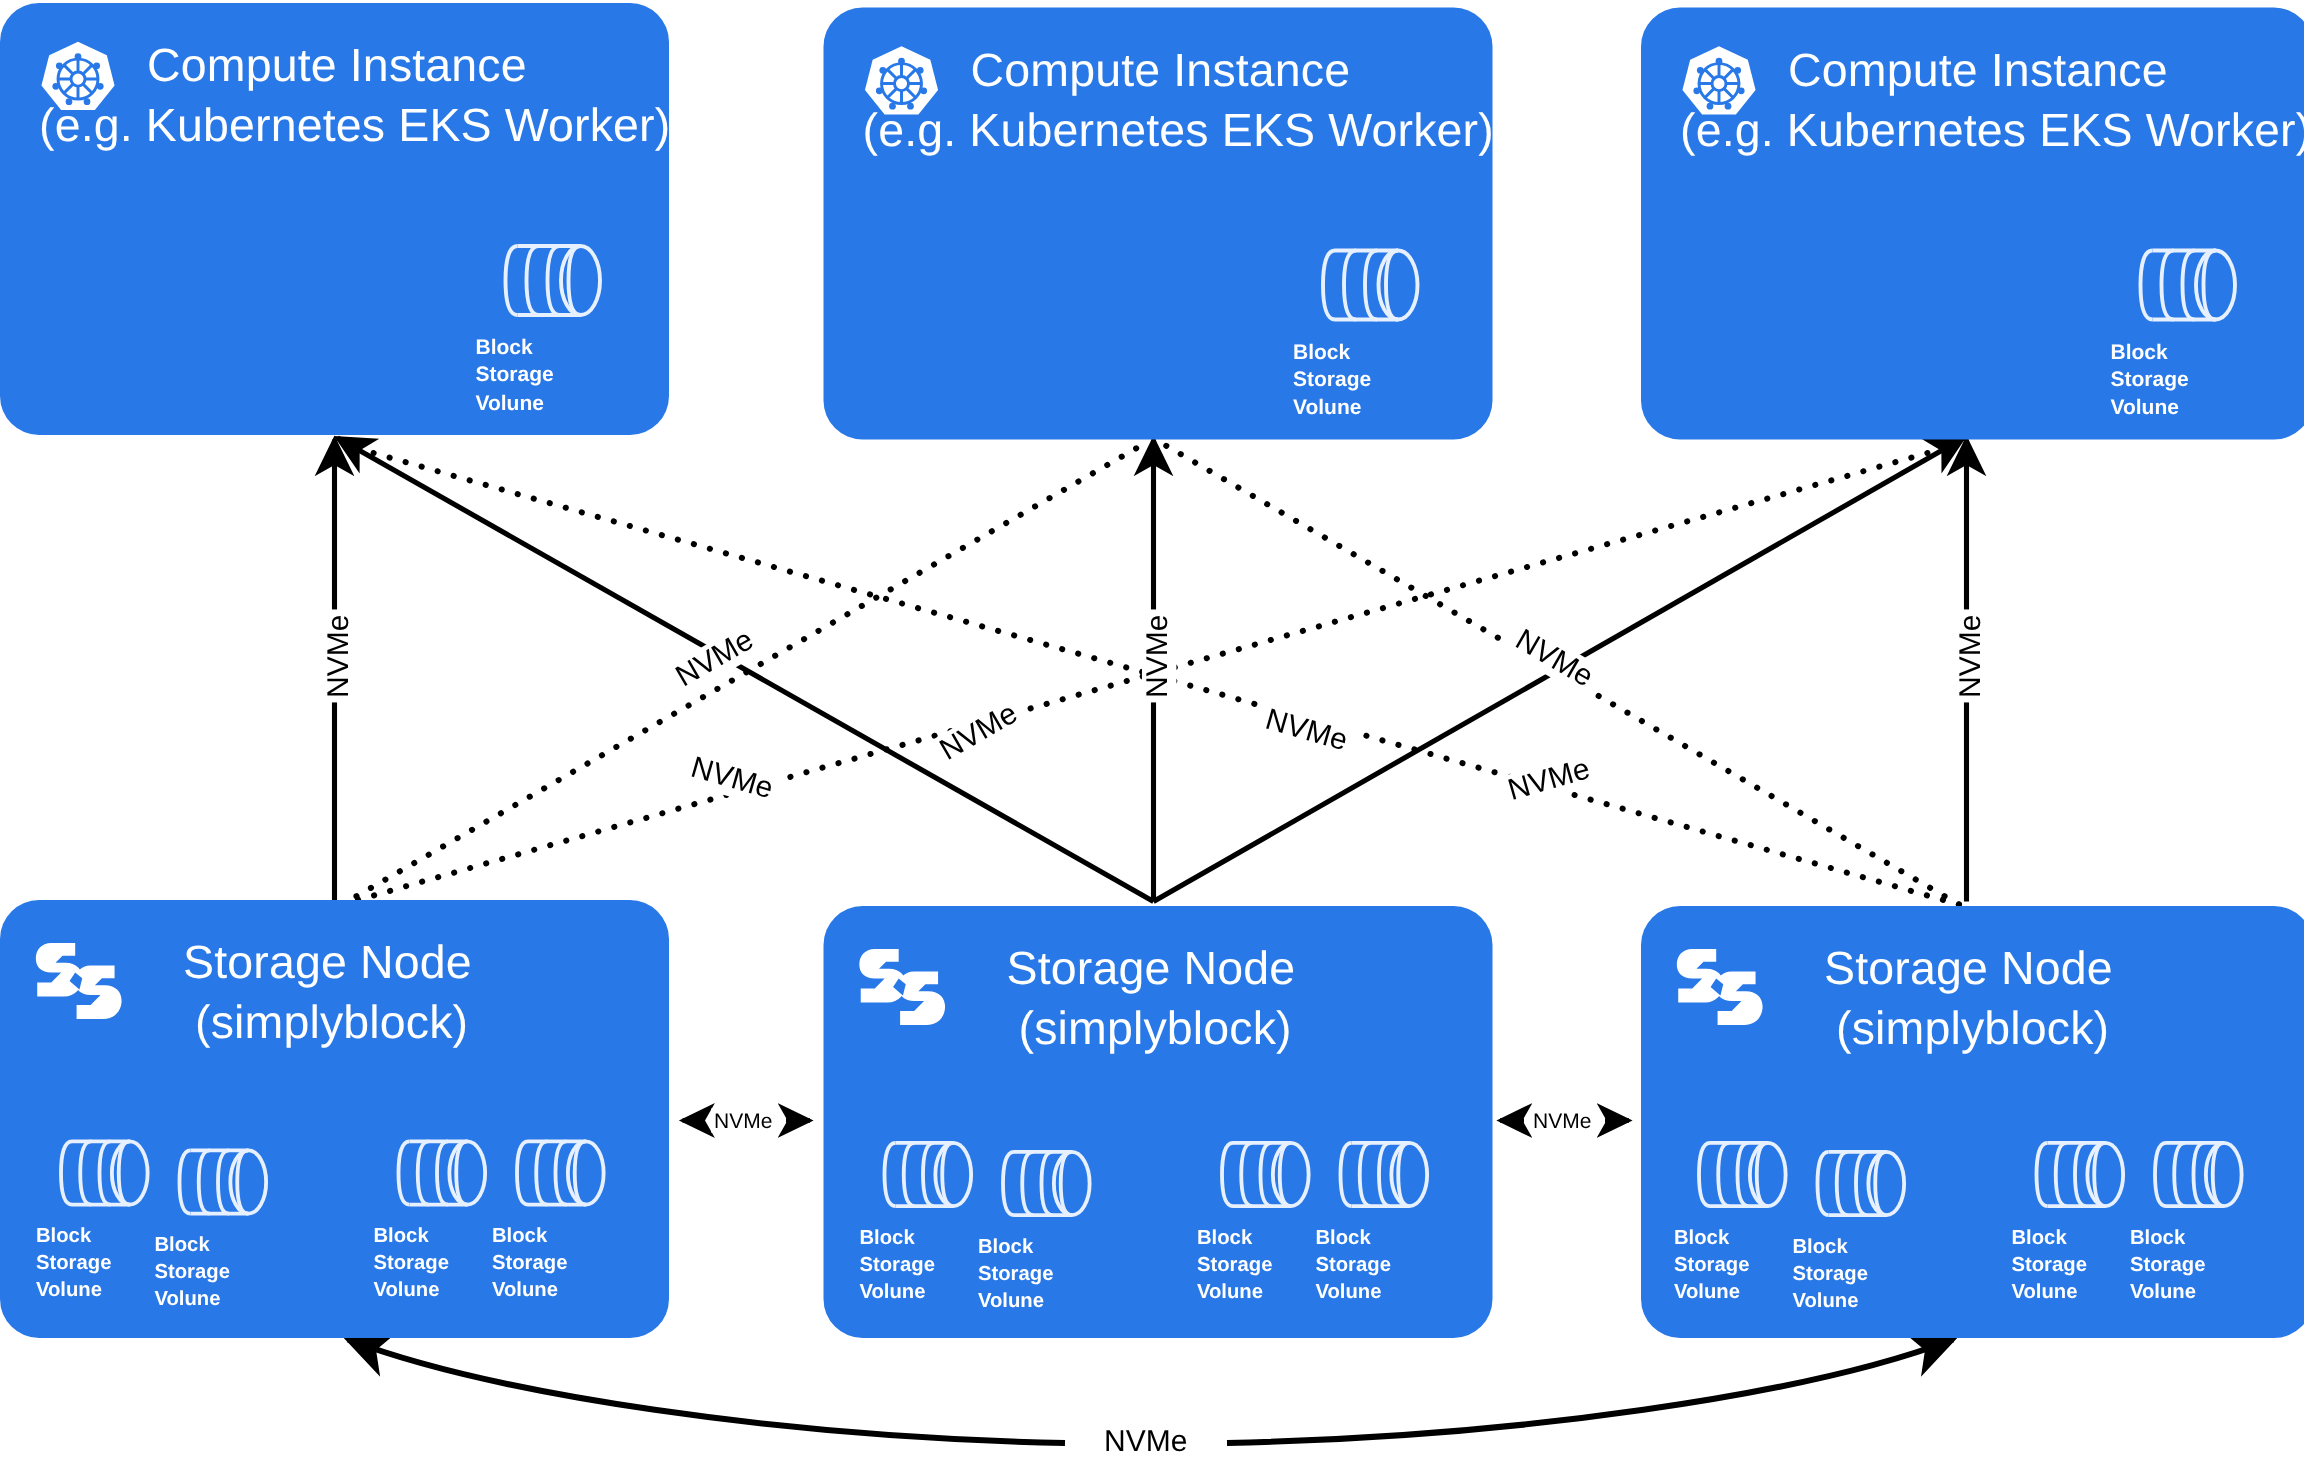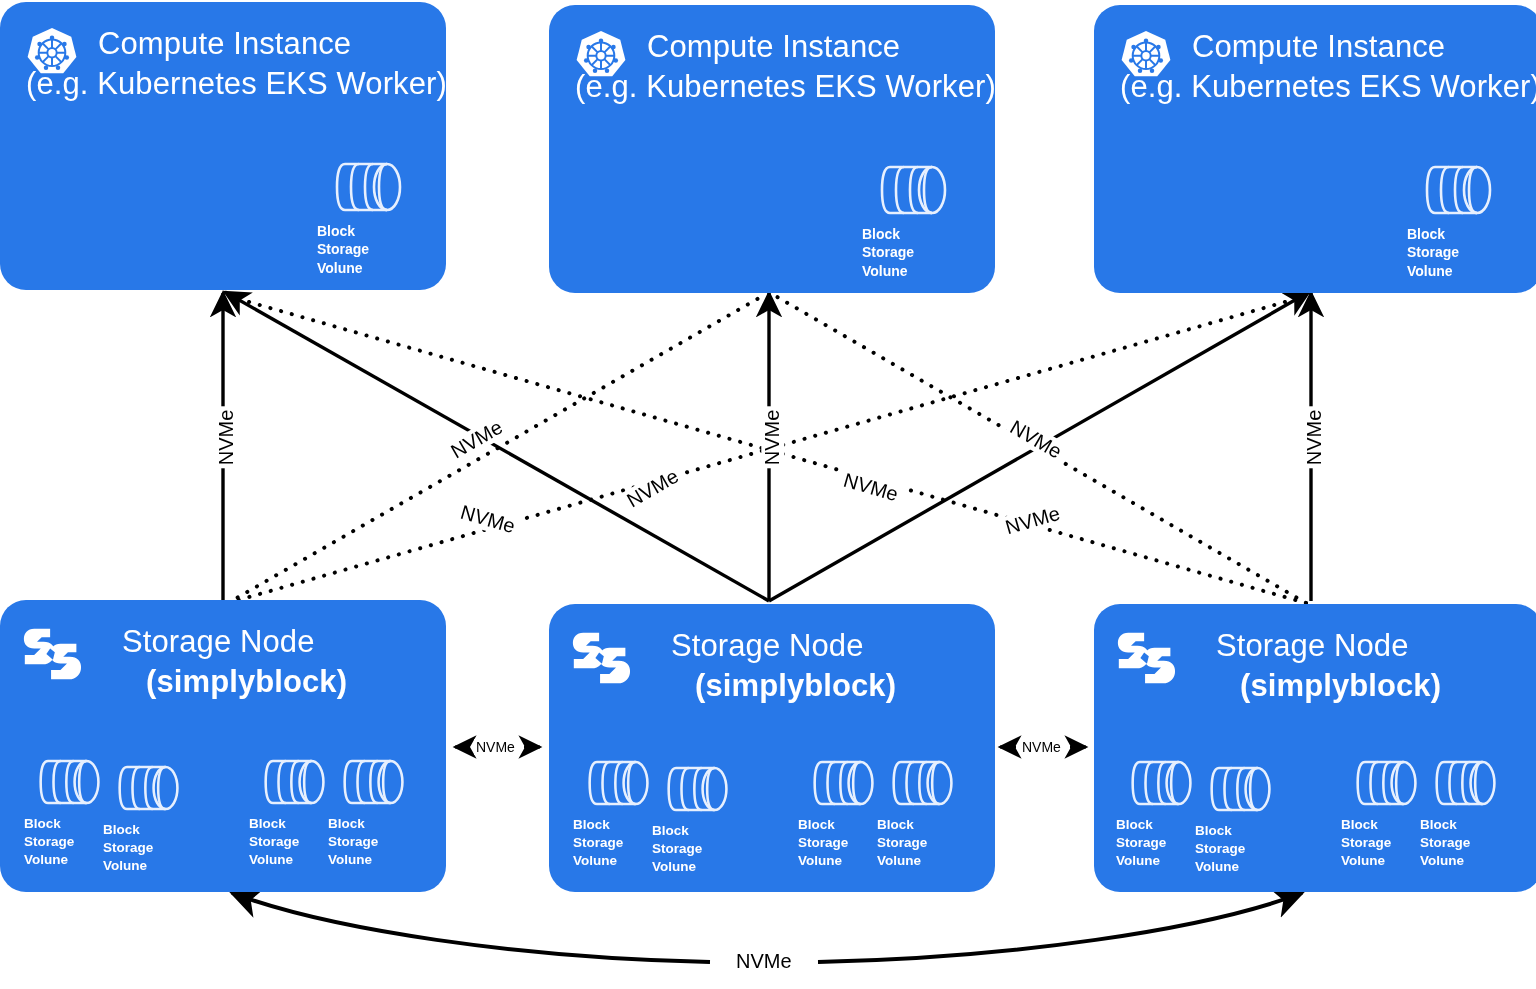--- a/index.html
+++ b/index.html
@@ -48,21 +48,21 @@
   .node-title .l2 { display: block; }
 
   
   .compute .node-header { top: 22px; left: 22px; }
   .compute .node-title { padding-left: 16px; }
   .compute .node-title .l2 { margin-left: -72px; }
 
   
   .storage .node-header { top: 22px; left: 22px; }
   .storage .node-title { padding-left: 40px; }
-  .storage .node-title .l2 { margin-left: 24px; font-weight: bold; }
+  .storage .node-title .l2 { margin-left: 8px; }
 
   
   .vol {
     position: absolute;
     width: 92px;
     text-align: left;
   }
   .vol-icon { width: 66px; height: 54px; margin: 0 auto; display: block; }
   .vol-icon svg { display: block; width: 100%; height: 100%; }
   .vol-label {

